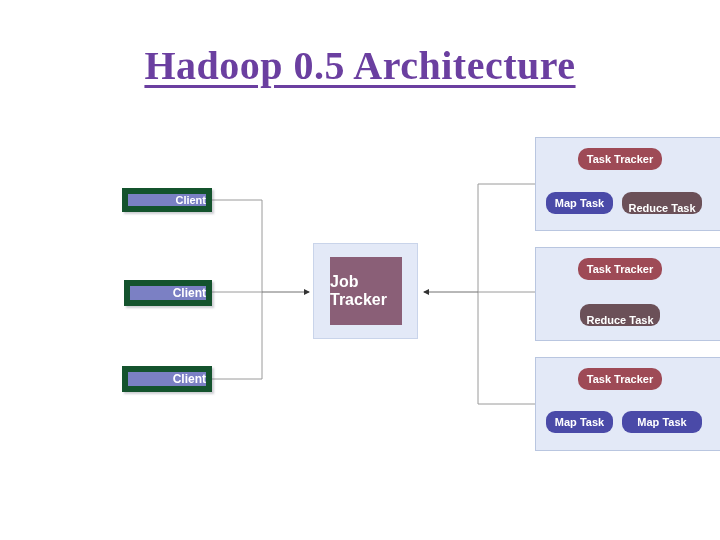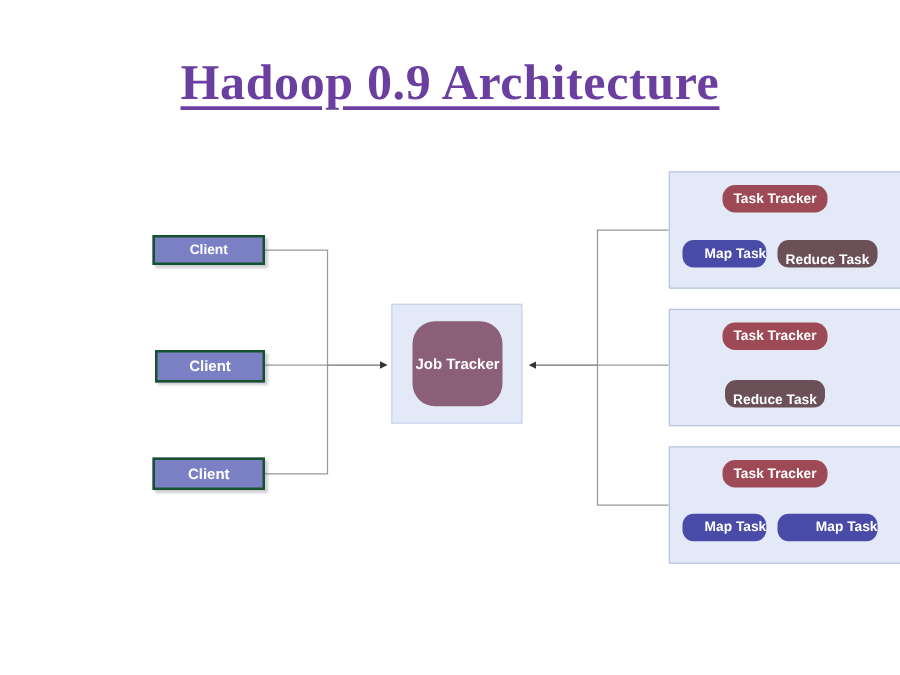--- a/index.html
+++ b/index.html
@@ -47,28 +47,28 @@
     top: 0;
     width: 720px;
     height: 540px;
     pointer-events: none;
   }
 
   
   .client-box {
     position: absolute;
     background: #7b80c4;
-    border: 2px solid #14532d;
+    border: 6px solid #14532d;
     box-shadow: 2px 2px 2px rgba(90,90,110,0.30);
     color: #ffffff;
     font-size: 11px;
     font-weight: bold;
     display: flex;
     align-items: center;
-    justify-content: center;
+    justify-content: flex-end;
     box-sizing: border-box;
   }
   #client-1 { left: 122px; top: 188px; width: 90px;  height: 24px; }
   #client-2 { left: 124px; top: 280px; width: 88px;  height: 26px; font-size: 12px; }
   #client-3 { left: 122px; top: 366px; width: 90px;  height: 26px; font-size: 12px; }
 
   
   #job-tracker-group {
     position: absolute;
     left: 313px;
@@ -80,27 +80,26 @@
     box-sizing: border-box;
   }
   #job-tracker-box {
     position: absolute;
     left: 330px;
     top: 257px;
     width: 72px;
     height: 68px;
     background: #8a5f77;
     color: #ffffff;
-    font-size: 12px;
+    font-size: 16px;
     font-weight: bold;
     display: flex;
     align-items: center;
     justify-content: center;
     box-sizing: border-box;
-    border-radius: 18px;
   }
 
   
   .tt-group {
     position: absolute;
     background: #e3e9f7;
     border: 1px solid #b9c6e0;
     box-sizing: border-box;
     width: 196px;
     height: 94px;
@@ -125,21 +124,20 @@
   }
   .chip.tasktracker {
     background: #9e4a56;
     border-radius: 10px;
     height: 22px;
   }
   .chip.maptask {
     background: #4a4aa8;
     border-radius: 9px;
     height: 22px;
-    justify-content: flex-end;
   }
   .chip.reducetask {
     background: #6b5058;
     border-radius: 9px;
     height: 22px;
     align-items: flex-end;
   }
 
   
   #tt1-tracker { left: 578px; top: 148px; width: 84px; }
@@ -149,21 +147,21 @@
   #tt2-tracker { left: 578px; top: 258px; width: 84px; }
   #tt2-reduce  { left: 580px; top: 304px; width: 80px; }
   
   #tt3-tracker { left: 578px; top: 368px; width: 84px; }
   #tt3-map-a   { left: 546px; top: 411px; width: 67px; }
   #tt3-map-b   { left: 622px; top: 411px; width: 80px; }
 </style>
 </head>
 <body>
 
-<div id="slide-title">Hadoop 0.9 Architecture</div>
+<div id="slide-title">Hadoop 0.5 Architecture</div>
 
 <div id="diagram">
 
   <svg id="wires" viewBox="0 0 720 540" width="720" height="540">
     <defs>
       <marker id="arrow-right" markerWidth="6" markerHeight="6" refX="5" refY="3" orient="auto" markerUnits="userSpaceOnUse">
         <path d="M0,0 L6,3 L0,6 z" fill="#333333"></path>
       </marker>
       <marker id="arrow-left" markerWidth="6" markerHeight="6" refX="5" refY="3" orient="auto" markerUnits="userSpaceOnUse">
         <path d="M0,0 L6,3 L0,6 z" fill="#333333"></path>

